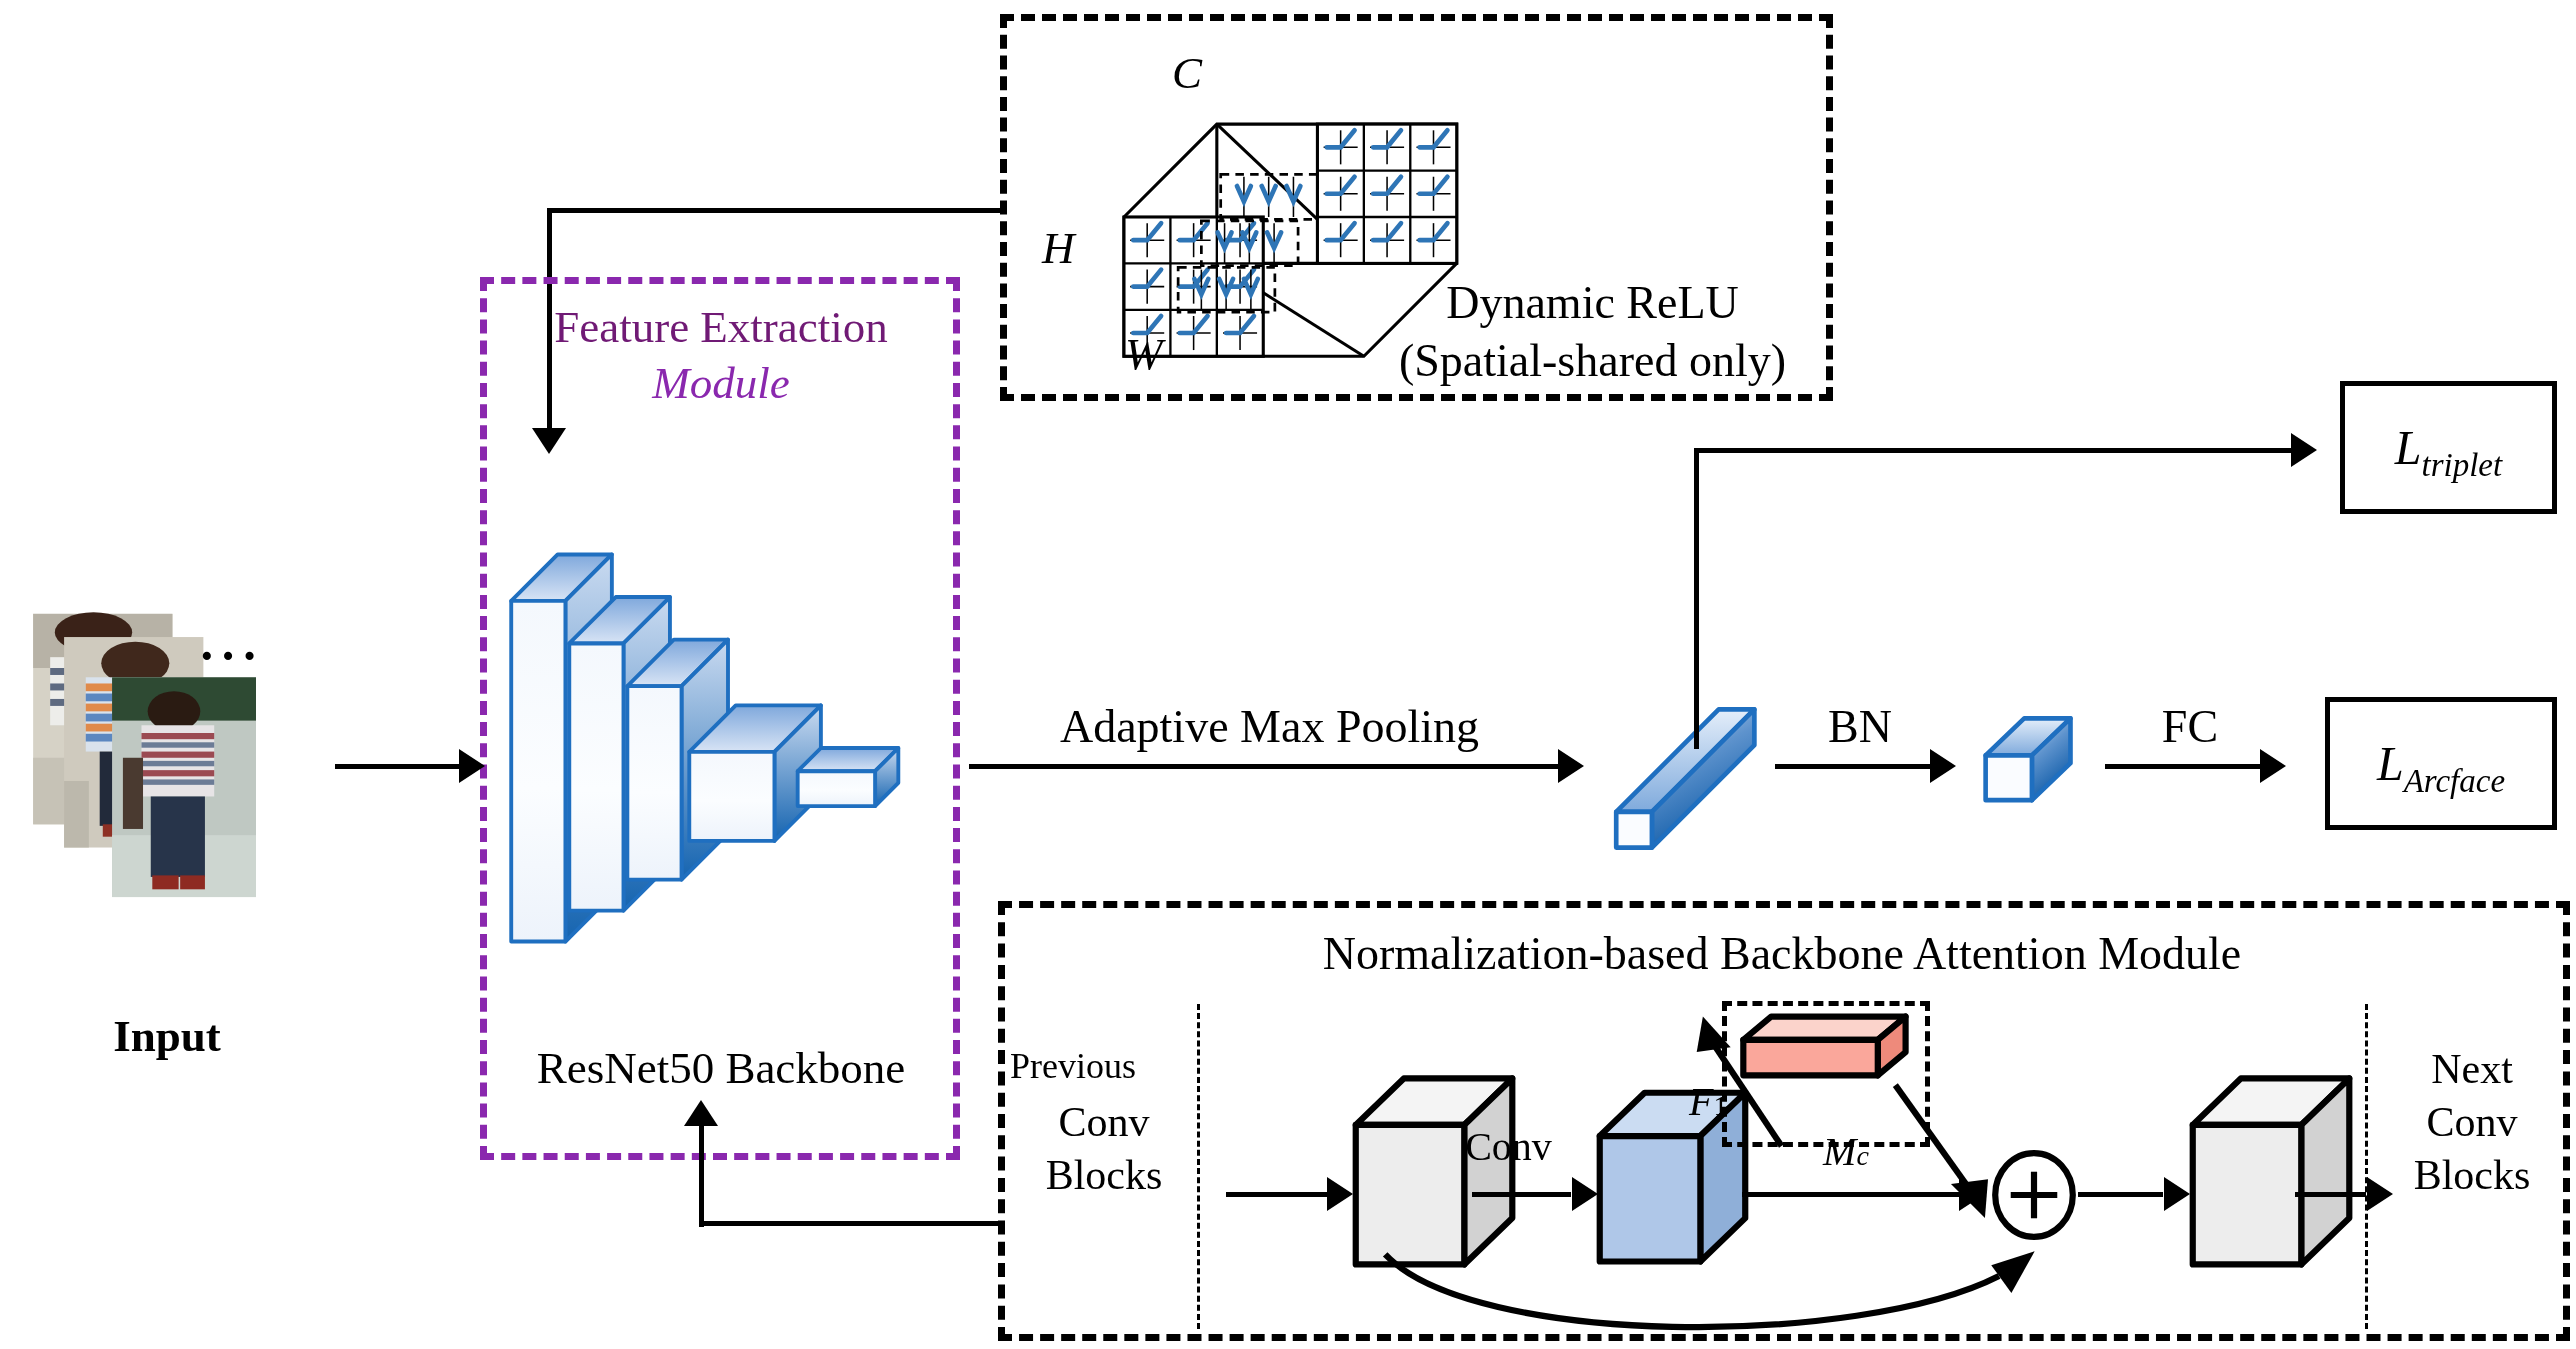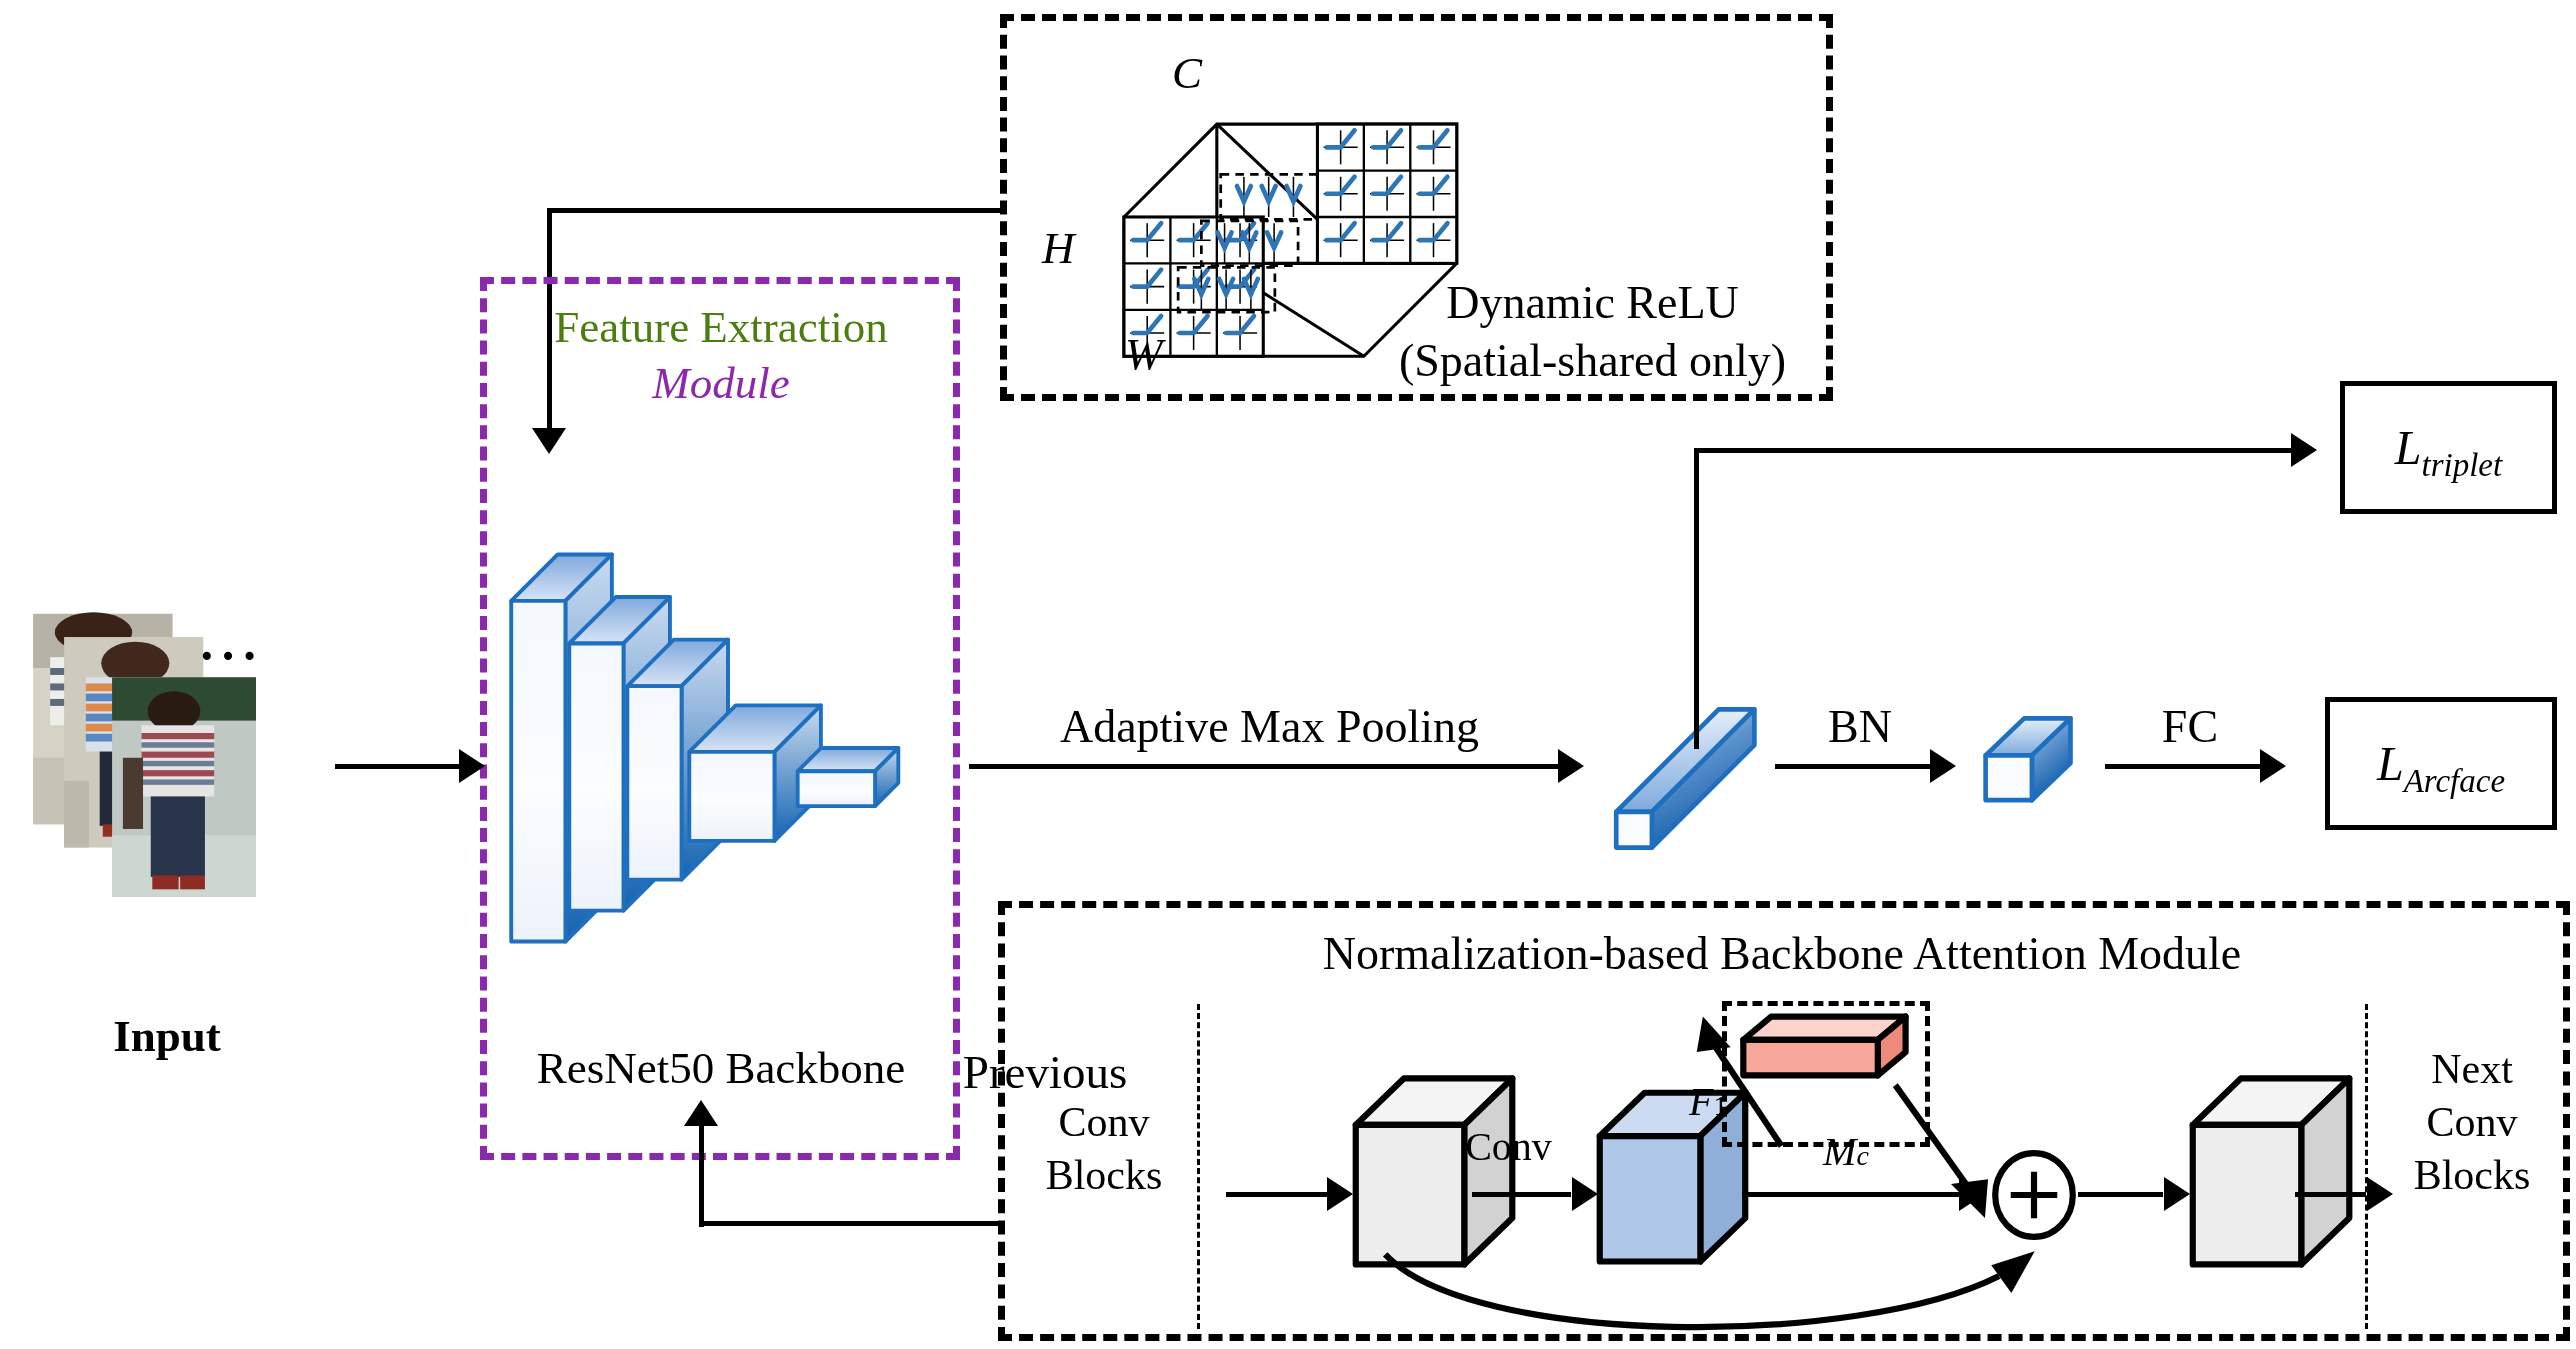--- a/index.html
+++ b/index.html
@@ -166,21 +166,21 @@
 
   <div class="abs txt serif ctr" style="left:1387px;top:277px;width:411px;font-size:46px;">Dynamic ReLU</div>
   <div class="abs txt serif ctr" style="left:1364px;top:335px;width:457px;font-size:46px;">(Spatial-shared only)</div>
 
   <div class="abs hline" style="left:547px;top:208px;width:457px;"></div>
   <div class="abs vline" style="left:547px;top:208px;height:225px;"></div>
   <div class="arrow-d" style="left:532px;top:428px;"></div>
 
   <div class="abs dash-purple" style="left:480px;top:277px;width:480px;height:883px;"></div>
 
-  <div class="abs txt serif ctr" style="left:484px;top:302px;width:474px;font-size:45px;color:#4d7c0f;">Feature Extraction</div>
+  <div class="abs txt serif ctr" style="left:484px;top:302px;width:474px;font-size:45px;color:#701a75;">Feature Extraction</div>
   <div class="abs txt serif ctr" style="left:484px;top:358px;width:474px;font-size:45px;color:#8A28AE;font-style:italic;">Module</div>
 
 
   <svg class="abs" style="left:511px;top:508px;" width="434" height="480" viewBox="0 0 560 620">
     <defs>
       <linearGradient id="gFace" x1="0" y1="0" x2="0" y2="1">
         <stop offset="0%" stop-color="#F4F8FD"></stop>
           <stop offset="55%" stop-color="#FBFDFF"></stop>
           <stop offset="100%" stop-color="#EDF3FB"></stop>
       </linearGradient>
@@ -339,21 +339,21 @@
   </div>
 
   <div class="abs dash-black" style="left:998px;top:901px;width:1572px;height:440px;"></div>
 
   <div class="abs txt serif ctr" style="left:1007px;top:928px;width:1550px;font-size:46px;">Normalization-based Backbone Attention Module</div>
 
   <div class="abs dash-thin" style="left:1197px;top:1004px;height:325px;"></div>
 
   <div class="abs dash-thin" style="left:2365px;top:1004px;height:325px;"></div>
 
-  <div class="abs txt serif ctr" style="left:956px;top:1046px;width:178px;font-size:47px;">Previous</div>
+  <div class="abs txt serif ctr" style="left:984px;top:1046px;width:178px;font-size:36px;">Previous</div>
   <div class="abs txt serif ctr" style="left:1015px;top:1099px;width:178px;font-size:42px;">Conv</div>
   <div class="abs txt serif ctr" style="left:1015px;top:1152px;width:178px;font-size:42px;">Blocks</div>
 
   <div class="abs txt serif ctr" style="left:2385px;top:1046px;width:174px;font-size:42px;">Next</div>
   <div class="abs txt serif ctr" style="left:2385px;top:1099px;width:174px;font-size:42px;">Conv</div>
   <div class="abs txt serif ctr" style="left:2385px;top:1152px;width:174px;font-size:42px;">Blocks</div>
 
   <div class="abs hline" style="left:1226px;top:1192px;width:101px;"></div>
   <div class="arrow-r" style="left:1327px;top:1177px;"></div>
 

